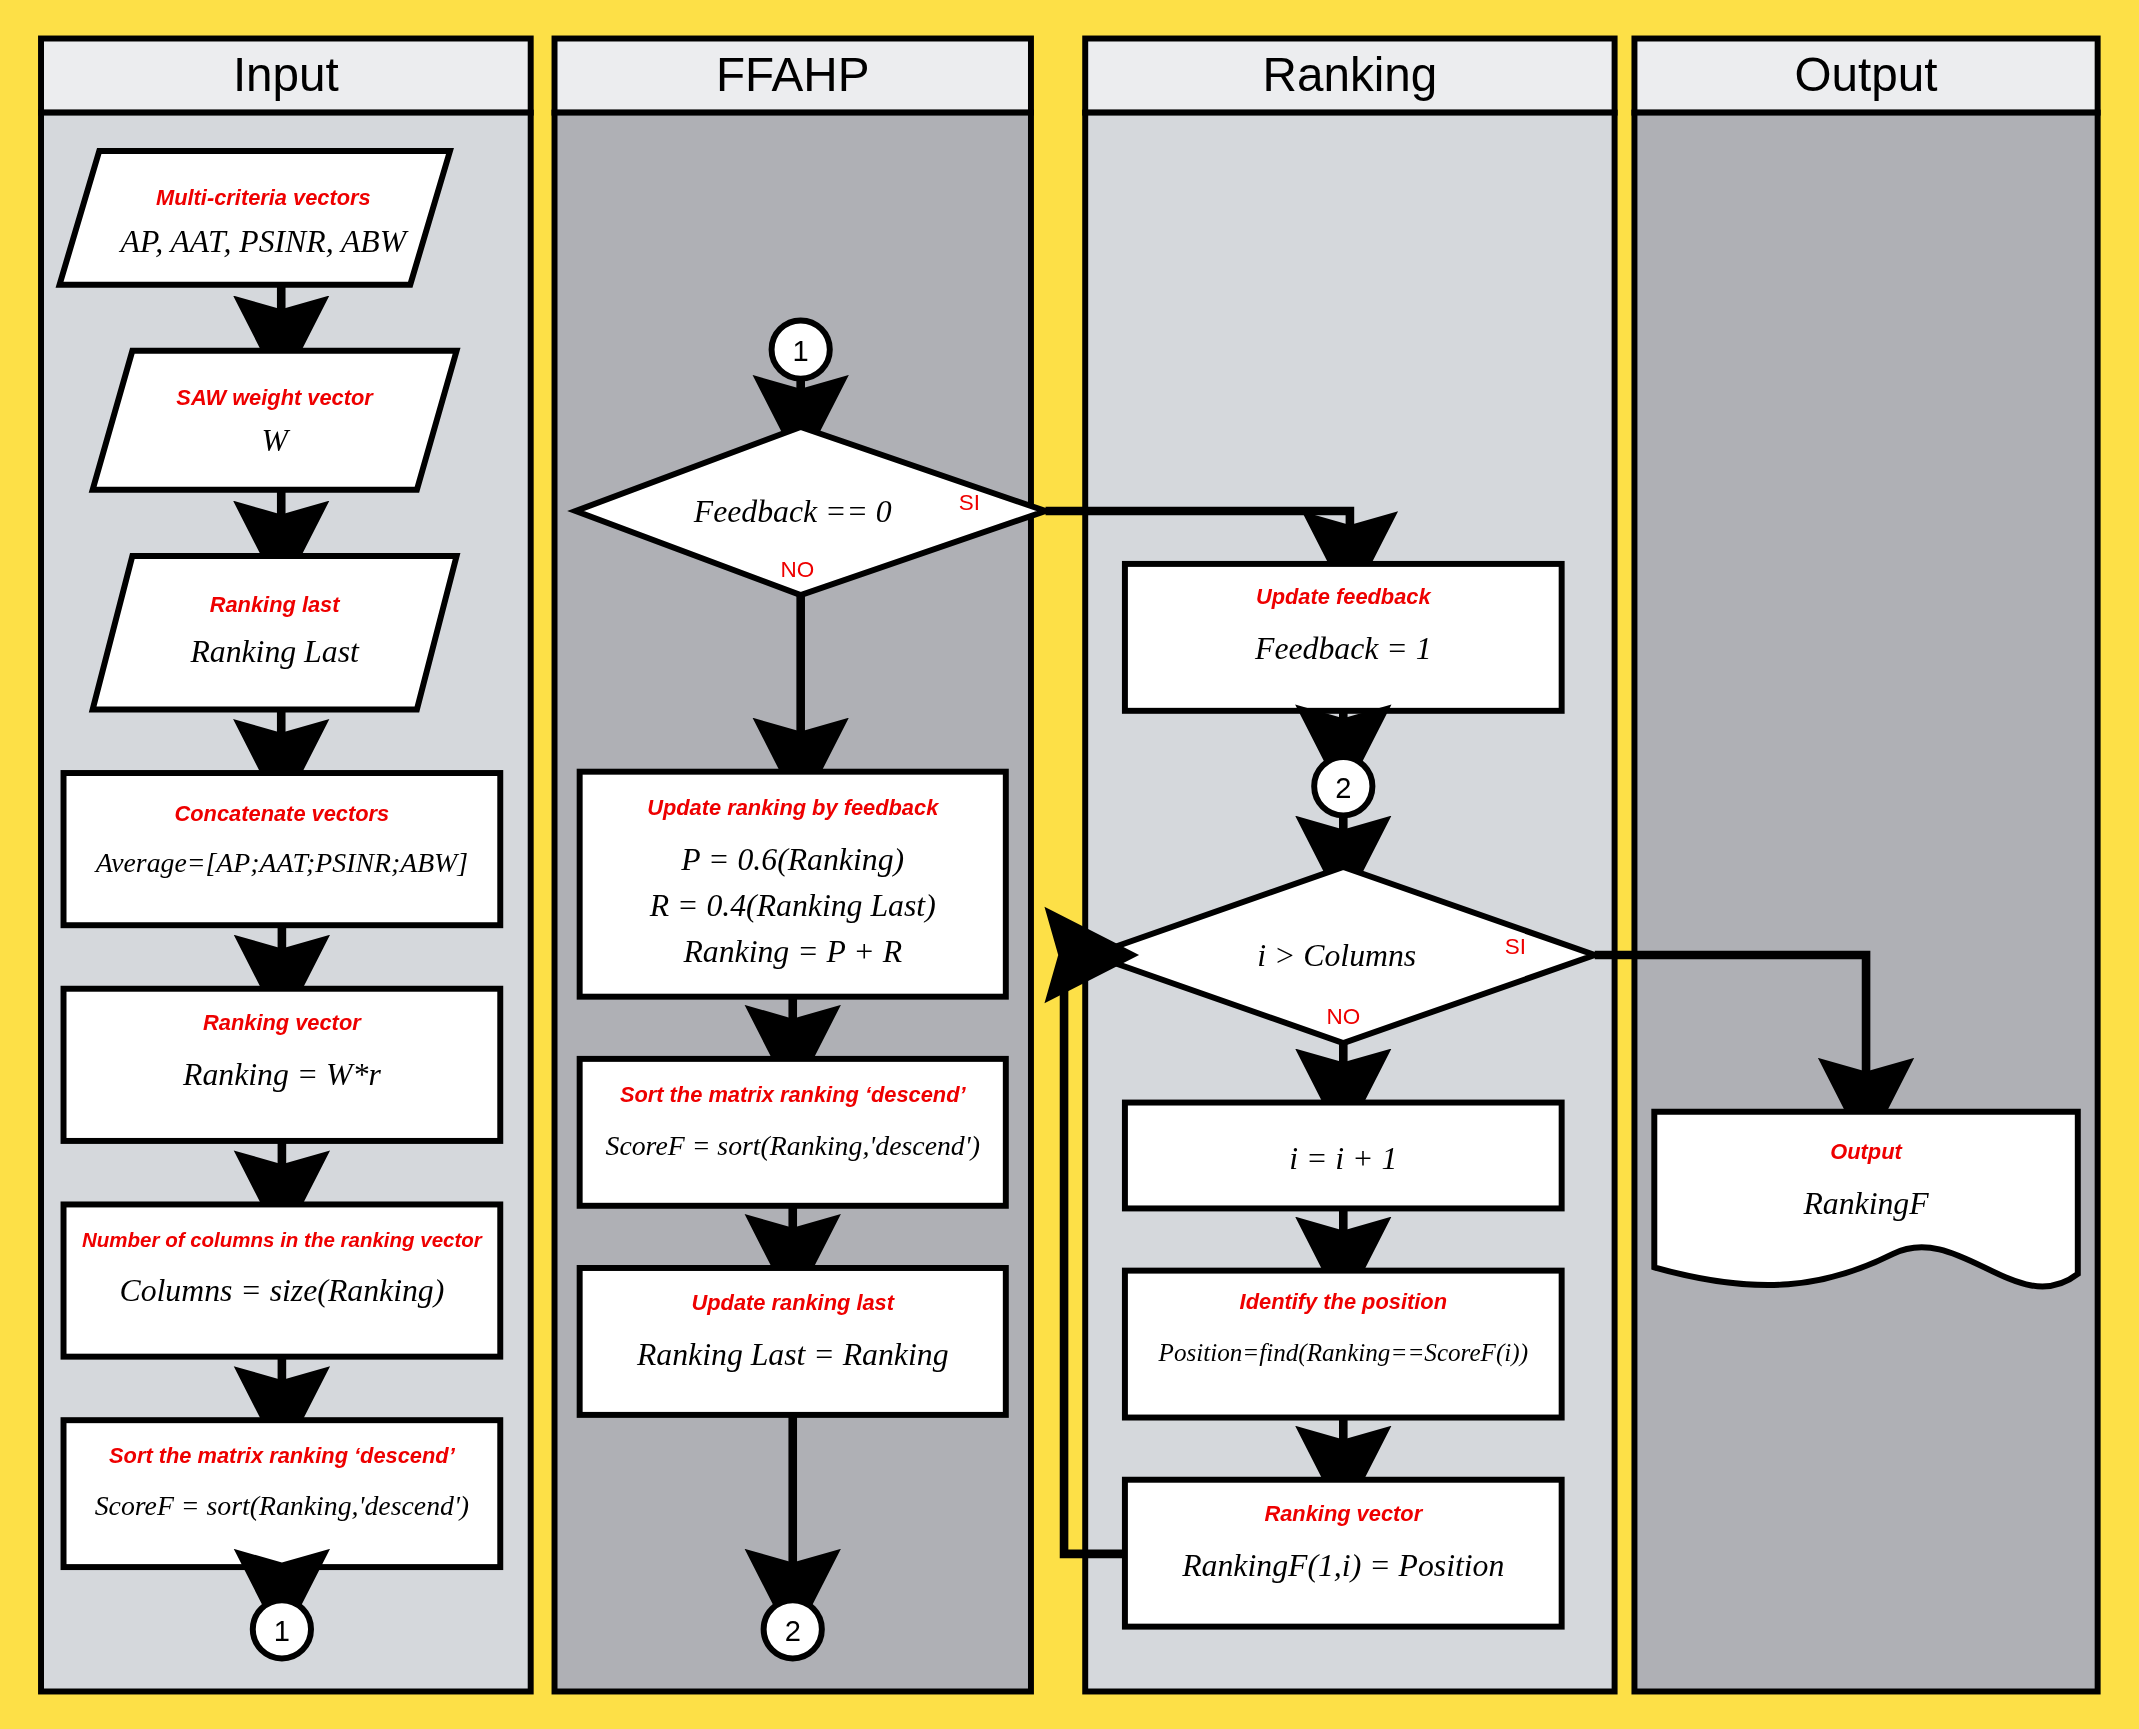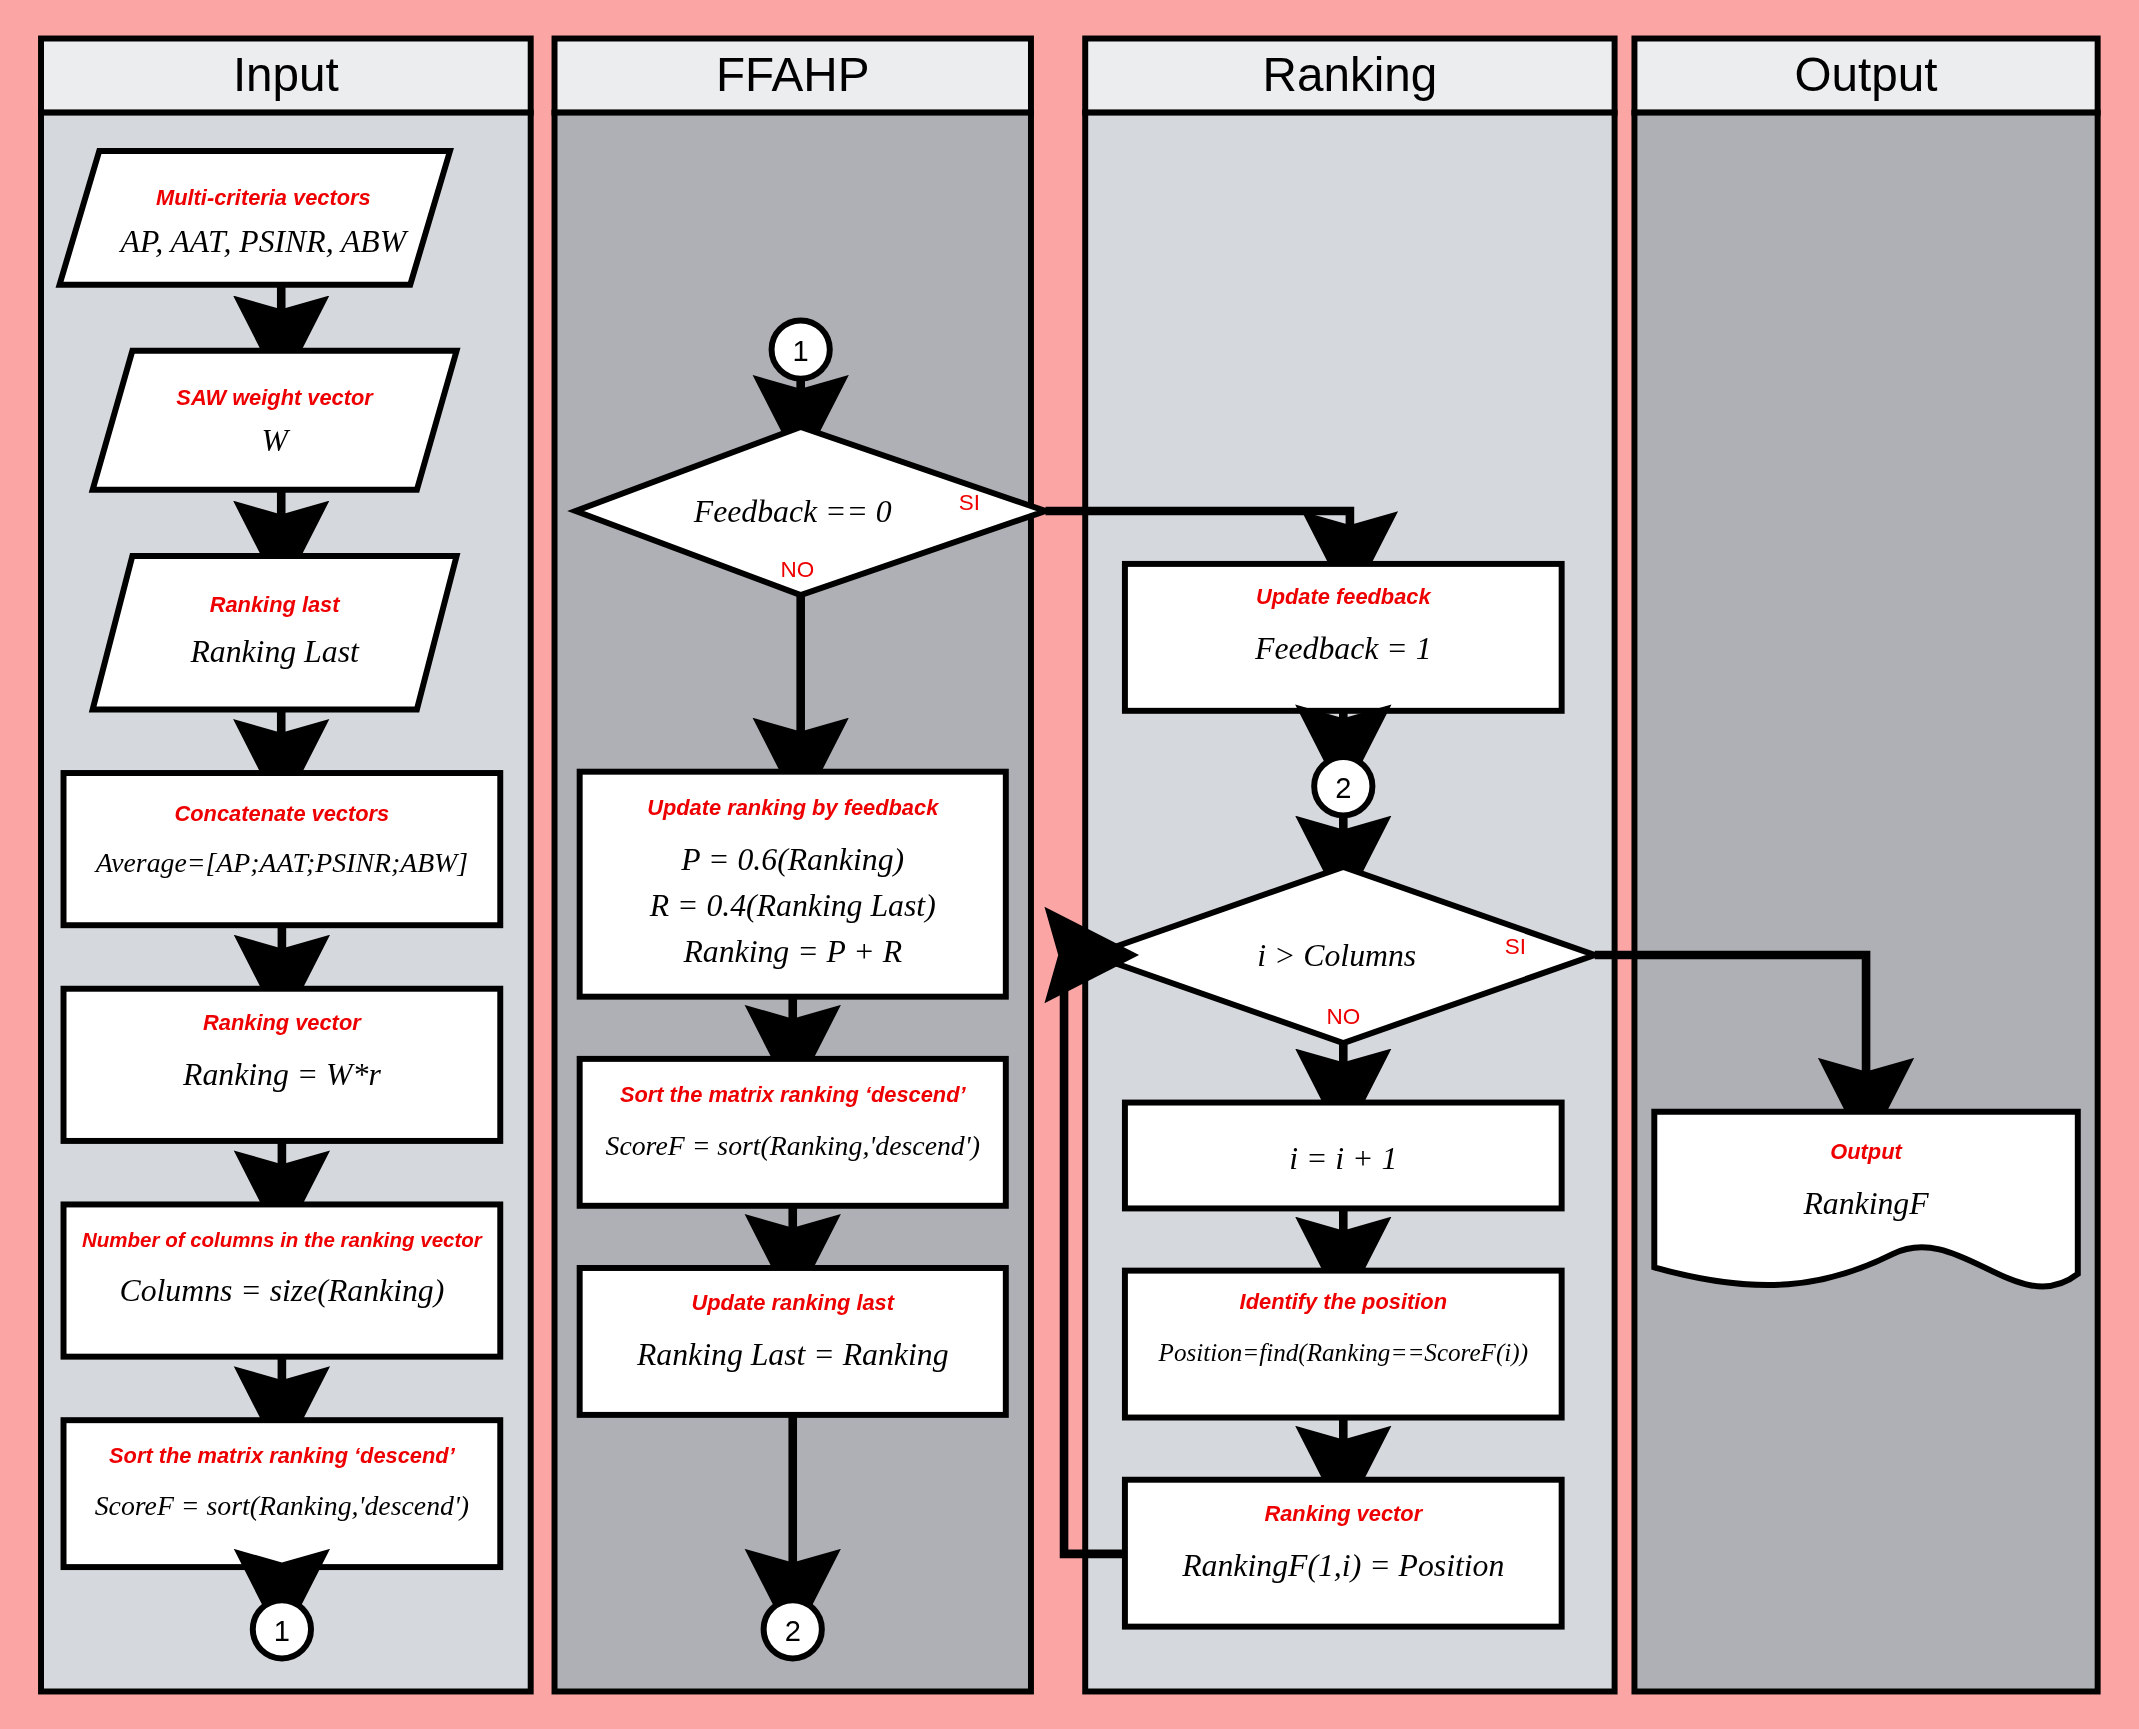--- a/index.html
+++ b/index.html
@@ -1,17 +1,17 @@
 <!DOCTYPE html>
 <html style="font-size:10.6px"><head>
 <meta charset="utf-8">
 <style>
   html,body{margin:0;padding:0;background:#ffffff;}
   body{width:2140px;height:1730px;font-family:"Liberation Sans",sans-serif;}
-  #stage{position:relative;width:2140px;height:1730px;overflow:hidden;background:#fca5a5;}
+  #stage{position:relative;width:2140px;height:1730px;overflow:hidden;background:#fde047;}
   svg{display:block;}
   .lane-head{font-family:"Liberation Sans",sans-serif;font-size:72px;fill:#000;text-anchor:middle;dominant-baseline:middle;}
   .red-lbl{font-family:"Liberation Sans",sans-serif;font-style:italic;font-weight:bold;font-size:33px;fill:#ee0000;text-anchor:middle;}
   .red-lbl-sm{font-family:"Liberation Sans",sans-serif;font-style:italic;font-weight:bold;font-size:31px;fill:#ee0000;text-anchor:middle;}
   .blk-lbl{font-family:"Liberation Serif",serif;font-style:italic;font-size:48px;fill:#000;text-anchor:middle;}
   .blk-lbl-sm{font-family:"Liberation Serif",serif;font-style:italic;font-size:42px;fill:#000;text-anchor:middle;}
   .blk-lbl-xs{font-family:"Liberation Serif",serif;font-style:italic;font-size:38px;fill:#000;text-anchor:middle;}
   .yn{font-family:"Liberation Sans",sans-serif;font-size:34px;fill:#ee0000;text-anchor:middle;}
   .conn-num{font-family:"Liberation Sans",sans-serif;font-size:44px;fill:#000;text-anchor:middle;dominant-baseline:central;}
   .shape{stroke:#000;stroke-width:9;fill:#ffffff;}

